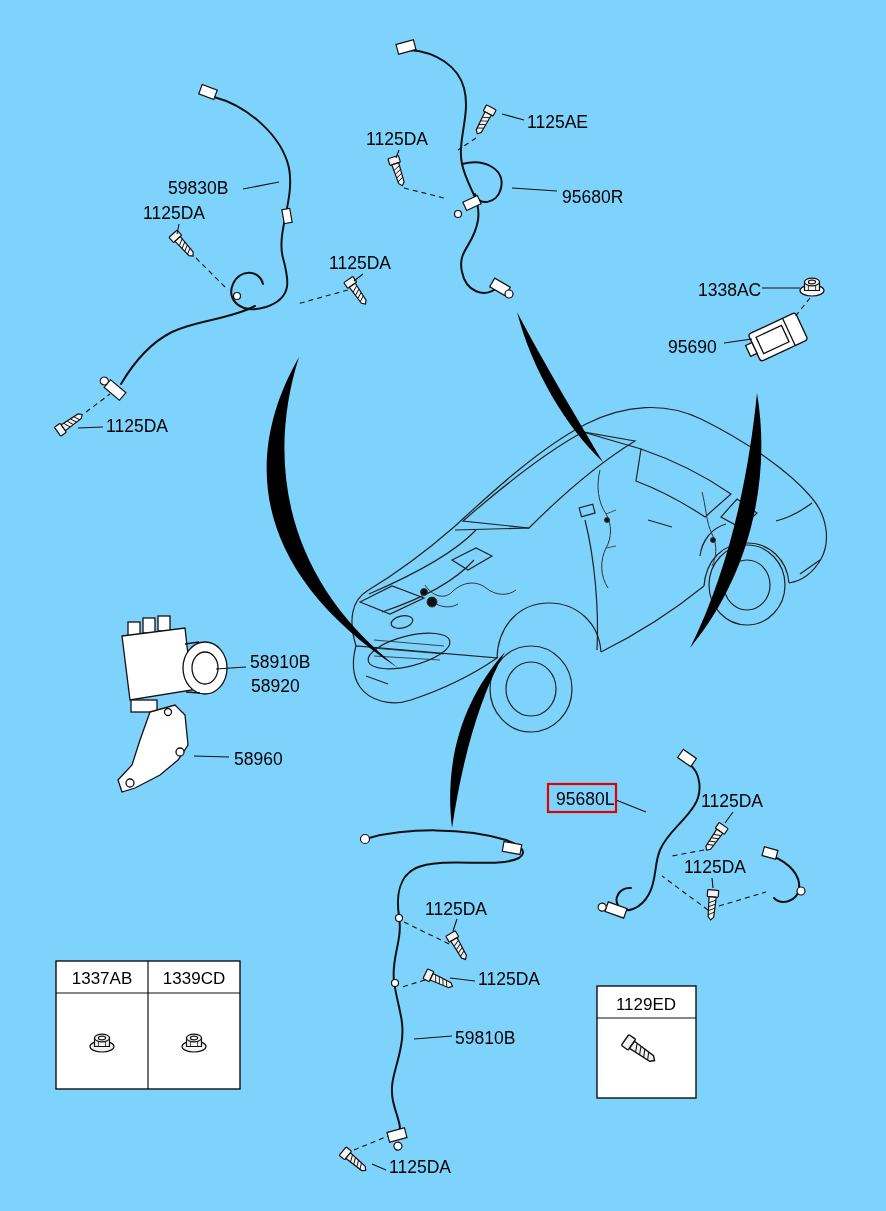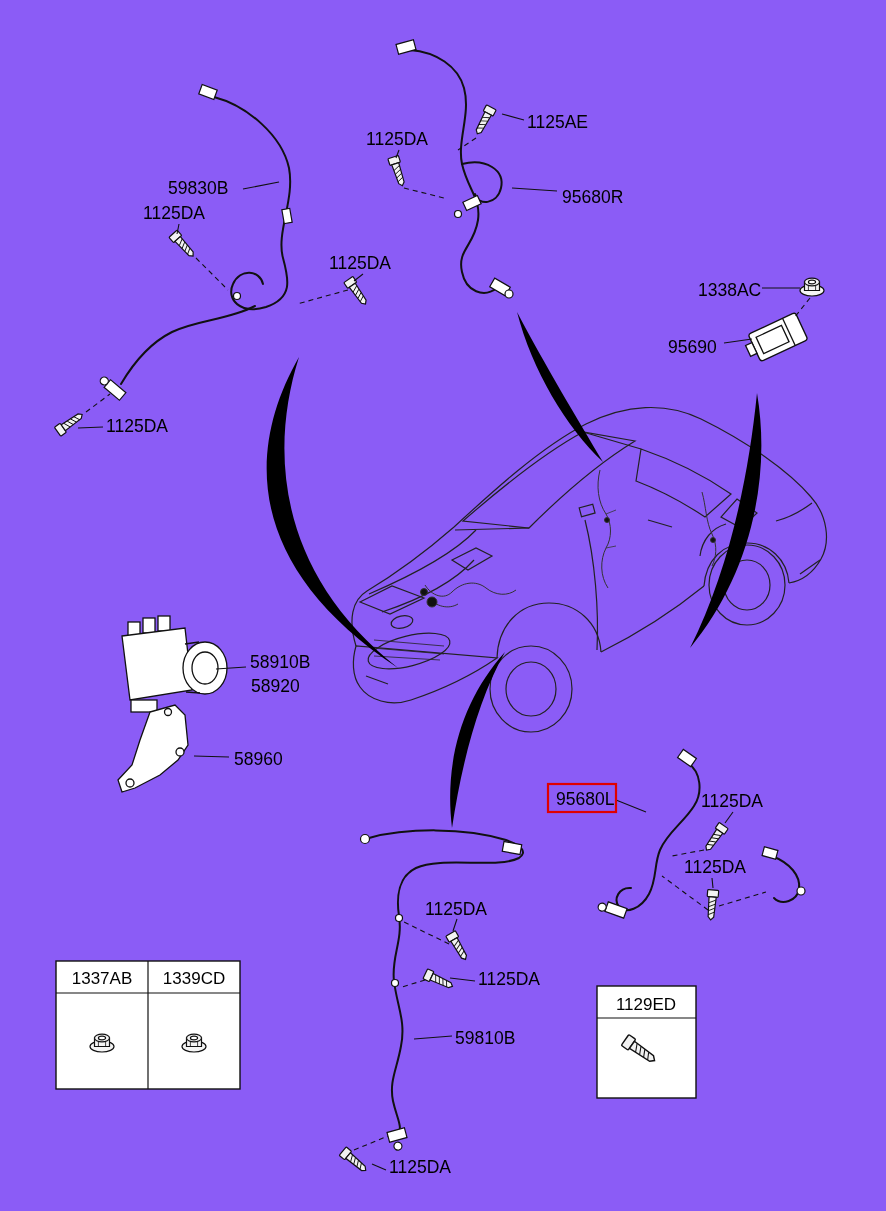--- a/index.html
+++ b/index.html
@@ -1,16 +1,16 @@
 <!DOCTYPE html>
 <html><head>
 <meta charset="utf-8">
 <style>
   html,body{margin:0;padding:0;background:#ffffff;}
-  .canvas{position:relative;width:886px;height:1211px;background:#8b5cf6;overflow:hidden;}
+  .canvas{position:relative;width:886px;height:1211px;background:#7dd3fc;overflow:hidden;}
   svg{display:block;}
   text{font-family:"Liberation Sans",sans-serif;font-size:17.5px;fill:#000;}
   .hdr{font-size:17px;}
 </style>
 </head>
 <body>
 
 <div class="canvas">
 <svg width="886" height="1211" viewBox="0 0 886 1211">
 

